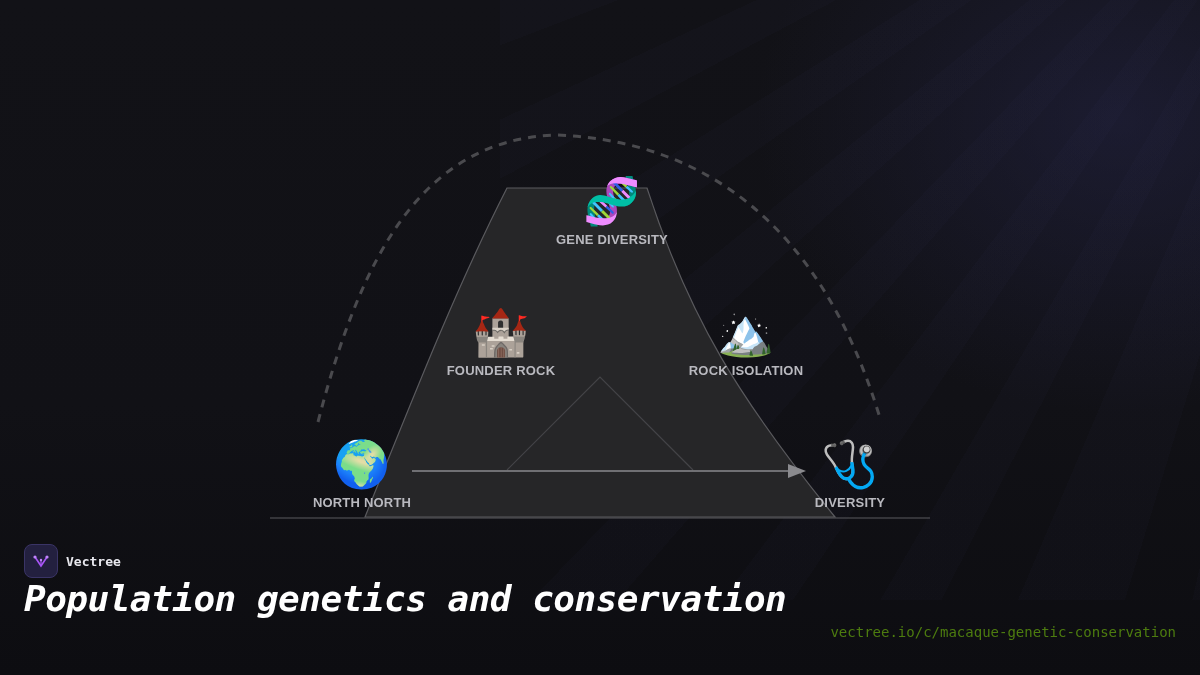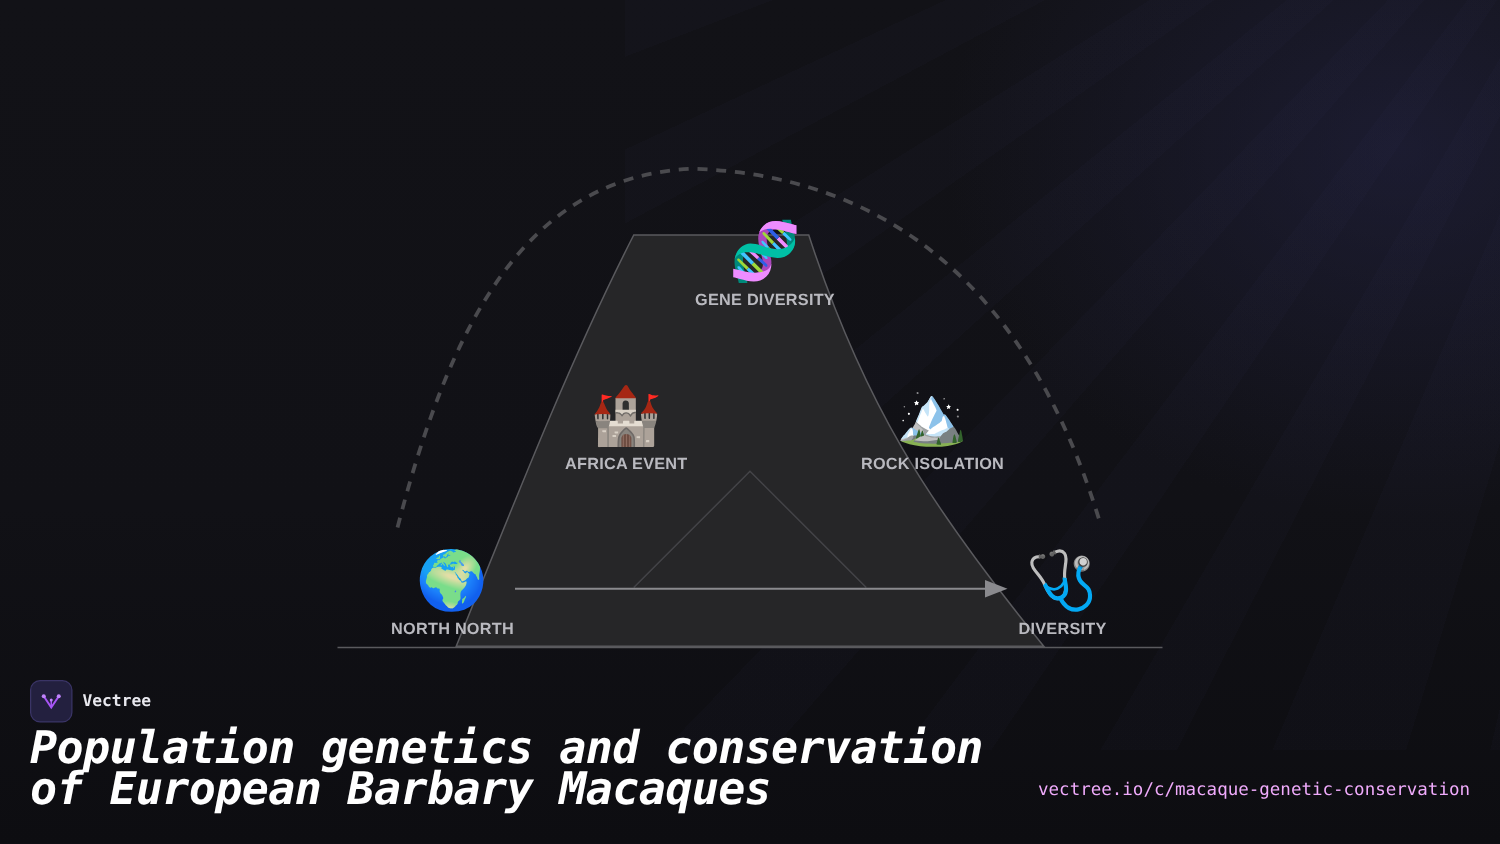--- a/index.html
+++ b/index.html
@@ -100,21 +100,21 @@
       margin: 0;
       font-style: italic;
     }
     .title span { display: block; }
     .url {
       position: absolute;
       right: 24px;
       top: 624px;
       font-family: "DejaVu Sans Mono", monospace;
       font-size: 14px;
-      color: #f0abfc;
+      color: #4d7c0f;
     }
   </style>
 </head>
 <body>
 
 <div class="bg"></div>
 <div class="rays"></div>
 
 <svg class="diagram" width="1200" height="675" viewBox="0 0 1200 675">
 
@@ -130,21 +130,21 @@
   <polygon points="788,464 806,471 788,478" fill="#8a8a8e"></polygon>
 </svg>
 
 <div class="node" style="left:612px; top:174px;">
   <div class="node-icon">🧬</div>
   <div class="node-label">GENE DIVERSITY</div>
 </div>
 
 <div class="node" style="left:501px; top:305px;">
   <div class="node-icon">🏰</div>
-  <div class="node-label">AFRICA EVENT</div>
+  <div class="node-label">FOUNDER ROCK</div>
 </div>
 
 <div class="node" style="left:746px; top:305px;">
   <div class="node-icon">🏔️</div>
   <div class="node-label">ROCK ISOLATION</div>
 </div>
 
 <div class="node" style="left:362px; top:437px;">
   <div class="node-icon">🌍</div>
   <div class="node-label">NORTH NORTH</div>
@@ -163,16 +163,15 @@
       <circle cx="4" cy="6" r="1.6" fill="#c084fc"></circle>
       <circle cx="16" cy="6" r="1.6" fill="#c084fc"></circle>
       <circle cx="10" cy="9" r="1.2" fill="#c084fc"></circle>
     </svg>
   </div>
   <span class="brand-name">Vectree</span>
 </div>
 
 <h1 class="title">
   <span>Population genetics and conservation</span>
-  <span>of European Barbary Macaques</span>
 </h1>
 
 <div class="url">vectree.io/c/macaque-genetic-conservation</div>
 
 </body></html>

